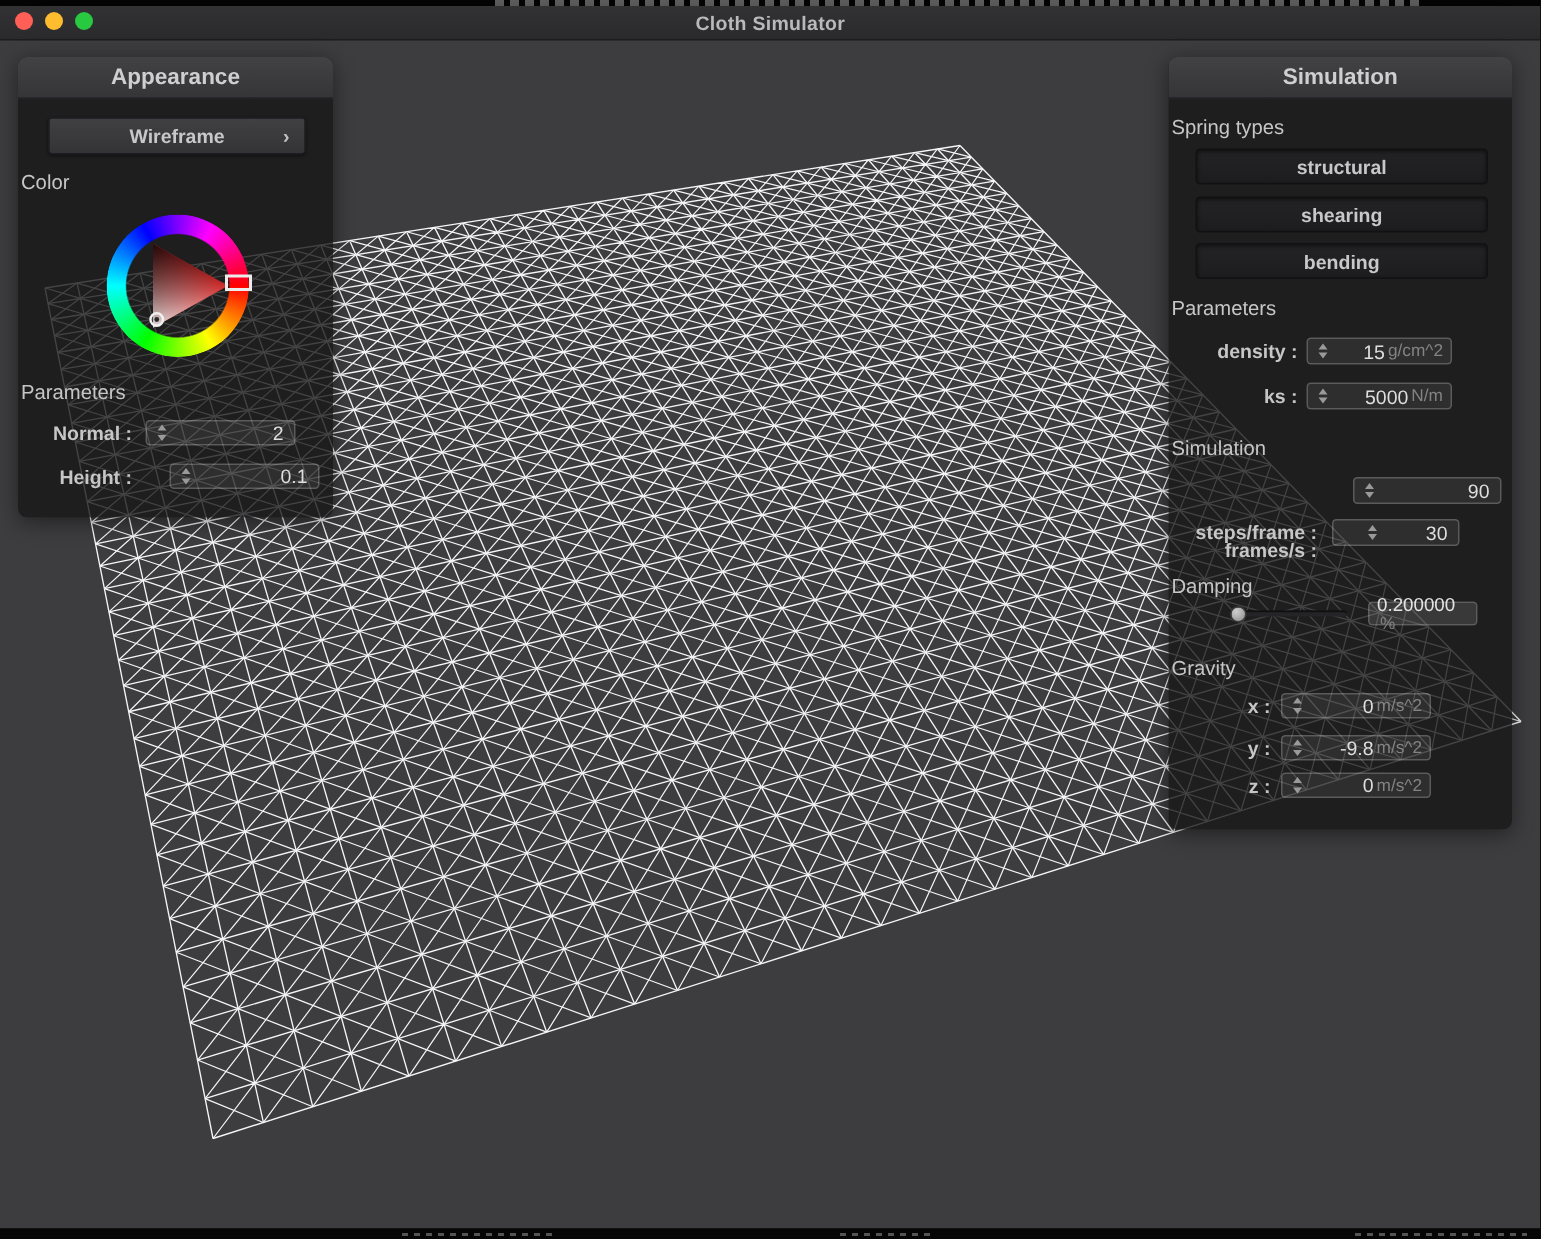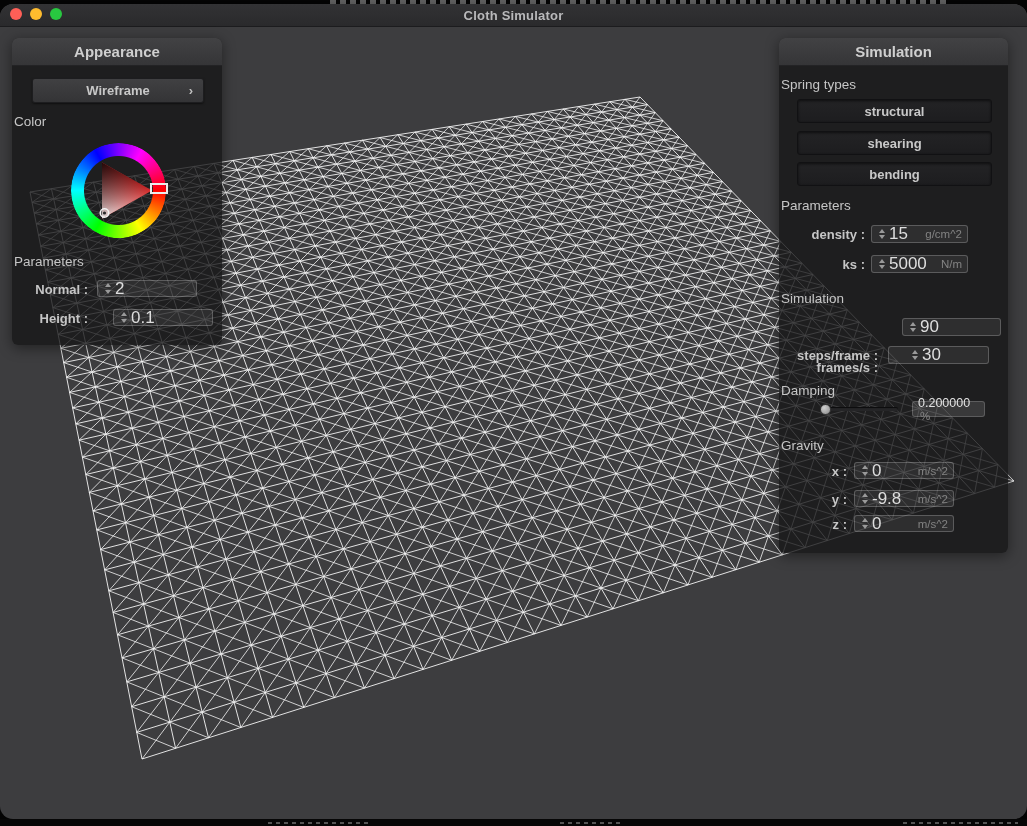--- a/index.html
+++ b/index.html
@@ -6,21 +6,21 @@
   .page{position:relative;width:1027px;height:826px;background:#050505;overflow:hidden;
         font-family:"Liberation Sans","DejaVu Sans",sans-serif;}
   
   .top-sliver{position:absolute;top:0;left:330px;width:620px;height:4px;
       background:repeating-linear-gradient(90deg,#9a9a9a 0 6px,transparent 6px 10px);opacity:.75;}
   .bottom-strip{position:absolute;left:0;bottom:0;width:1027px;height:7px;background:#060606;}
   .bottom-dash{position:absolute;bottom:2px;height:2px;background:repeating-linear-gradient(90deg,#888 0 4px,transparent 4px 8px);opacity:.6;}
 
   
   .window{position:absolute;top:4px;left:0;width:1027px;height:815px;background:#3d3d3f;
-          border-radius:13px;overflow:hidden;box-shadow:0 10px 40px rgba(0,0,0,.8);}
+          border-radius:0;overflow:hidden;box-shadow:0 10px 40px rgba(0,0,0,.8);}
   .titlebar{position:absolute;top:0;left:0;right:0;height:22px;
             background:linear-gradient(#323234,#2a2a2c);border-bottom:1px solid #1c1c1e;
             display:flex;align-items:center;justify-content:center;}
   .title{font-size:13px;color:#b9b9bb;font-weight:bold;letter-spacing:.2px;}
   .tl{position:absolute;top:3.5px;width:12px;height:12px;border-radius:50%;}
   .tl.red{left:10px;background:#ff5f57;}
   .tl.yellow{left:30px;background:#febc2e;}
   .tl.green{left:50px;background:#28c840;}
 
   .canvas{position:absolute;top:23px;left:0;right:0;bottom:0;}
@@ -42,21 +42,21 @@
   .btn.dark{background:linear-gradient(#232325,#1d1d1f);border:1px solid #111113;
        box-shadow:inset 0 1px 3px rgba(0,0,0,.6);align-items:center;}
   .btn .chev{position:absolute;right:10px;color:#c0c0c0;font-size:13px;font-weight:bold;}
 
   .rlabel{position:absolute;font-size:13px;font-weight:bold;color:#c6c6c6;text-align:right;
           top:50%;transform:translateY(-50%);}
   .prow{position:absolute;left:0;right:0;}
   .field{position:absolute;display:flex;align-items:center;
          background:rgba(255,255,255,.075);border:1px solid rgba(255,255,255,.22);
          border-radius:3px;box-sizing:border-box;padding:0 5px 0 4px;}
-  .field .val{flex:1;text-align:left;font-size:17px;color:#dedede;}
+  .field .val{flex:1;text-align:right;font-size:13px;color:#dedede;}
   .field .unit,.valuebox .unit{font-size:11.5px;color:#838383;margin-left:2px;white-space:nowrap;}
   .spin{display:flex;flex-direction:column;align-items:center;gap:2.5px;width:11px;margin-right:2px;}
   .spin i{display:block;width:0;height:0;border-left:3.5px solid transparent;border-right:3.5px solid transparent;}
   .spin i.up{border-bottom:4px solid #9a9a9a;}
   .spin i.dn{border-top:4px solid #9a9a9a;}
 
   .slider-track{position:absolute;height:4px;border-radius:2px;background:#252527;
                 box-shadow:inset 0 1px 1px rgba(0,0,0,.7);}
   .slider-knob{position:absolute;width:11px;height:11px;border-radius:50%;
                background:radial-gradient(circle at 35% 30%,#cfcfcf,#8a8a8a);
@@ -211,21 +211,21 @@
               <i class="up"></i>
               <i class="dn"></i>
             </span>
           <span class="val">90</span>
           <span class="unit"></span>
         </div>
       </div>
 
       <div class="prow" style="top:308px;height:18px;">
         <span class="rlabel" style="left:0;width:99px;">steps/frame :</span>
-        <div class="field" style="left:109px;top:0;width:101px;height:18px;padding-left:20px;">
+        <div class="field" style="left:109px;top:0;width:85px;height:18px;padding-left:20px;">
           <span class="spin">
               <i class="up"></i>
               <i class="dn"></i>
             </span>
           <span class="val">30</span>
           <span class="unit"></span>
         </div>
       </div>
 
       <div class="plabel" style="top:345px;">Damping</div>

